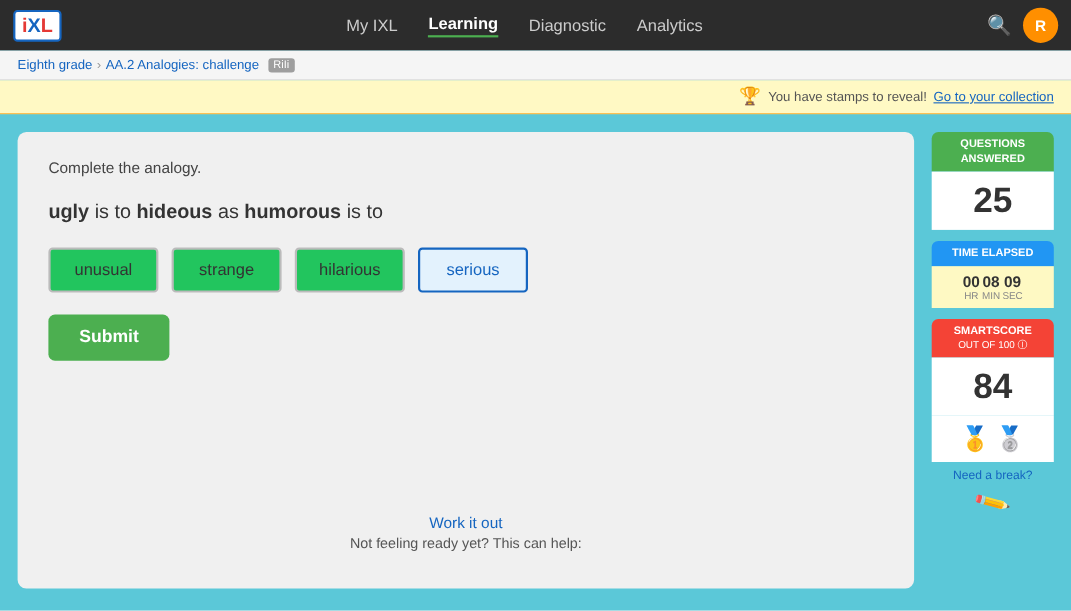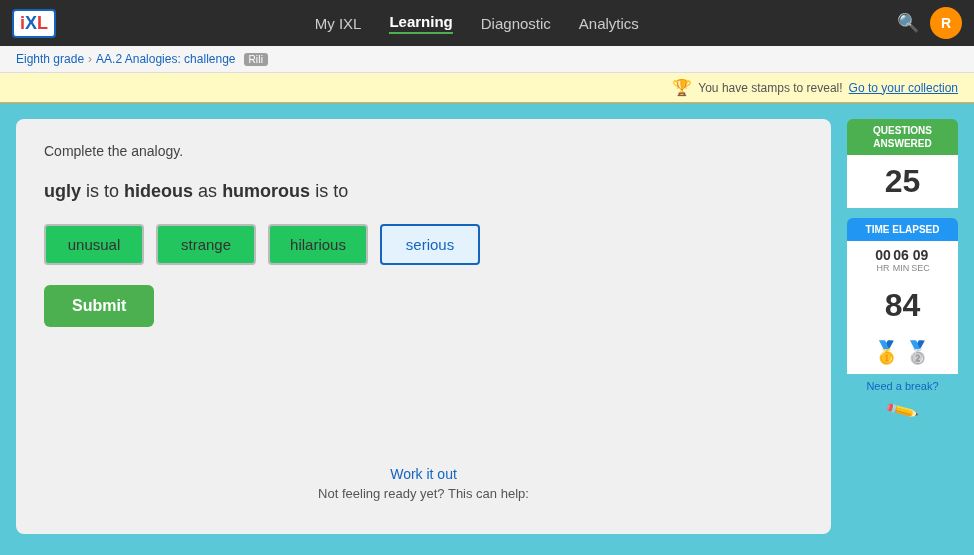--- a/index.html
+++ b/index.html
@@ -244,21 +244,21 @@
       padding: 5px 8px;
       text-align: center;
       font-size: 10px;
       font-weight: bold;
       width: 100%;
       text-transform: uppercase;
       line-height: 1.3;
       margin-top: 10px;
     }
     .time-display {
-      background: #ffffff;
+      background: #fef9c3;
       width: 100%;
       display: flex;
       justify-content: center;
       gap: 2px;
       padding: 6px 4px;
     }
     .time-unit {
       text-align: center;
     }
     .time-value {
@@ -394,29 +394,35 @@
     <div class="questions-count">25</div>
 
     <div class="time-elapsed-box">Time
 elapsed</div>
     <div class="time-display">
       <div class="time-unit">
         <span class="time-value">00</span>
         <span class="time-label">HR</span>
       </div>
       <div class="time-unit">
-        <span class="time-value">06</span>
+        <span class="time-value">08</span>
         <span class="time-label">MIN</span>
       </div>
       <div class="time-unit">
         <span class="time-value">09</span>
         <span class="time-label">SEC</span>
       </div>
     </div>
 
+    <div class="smart-score-box">
+      <div>SmartScore</div>
+      <div class="smart-score-sub">
+        <span>out of 100</span> ⓘ
+      </div>
+    </div>
     <div class="smart-score-value">84</div>
 
     <div class="badges-area">
       <span class="badge-icon">🥇</span>
       <span class="badge-icon">🥈</span>
     </div>
 
     <a class="need-break">Need a break?</a>
     <span class="pencil-icon">✏️</span>
   </div>

